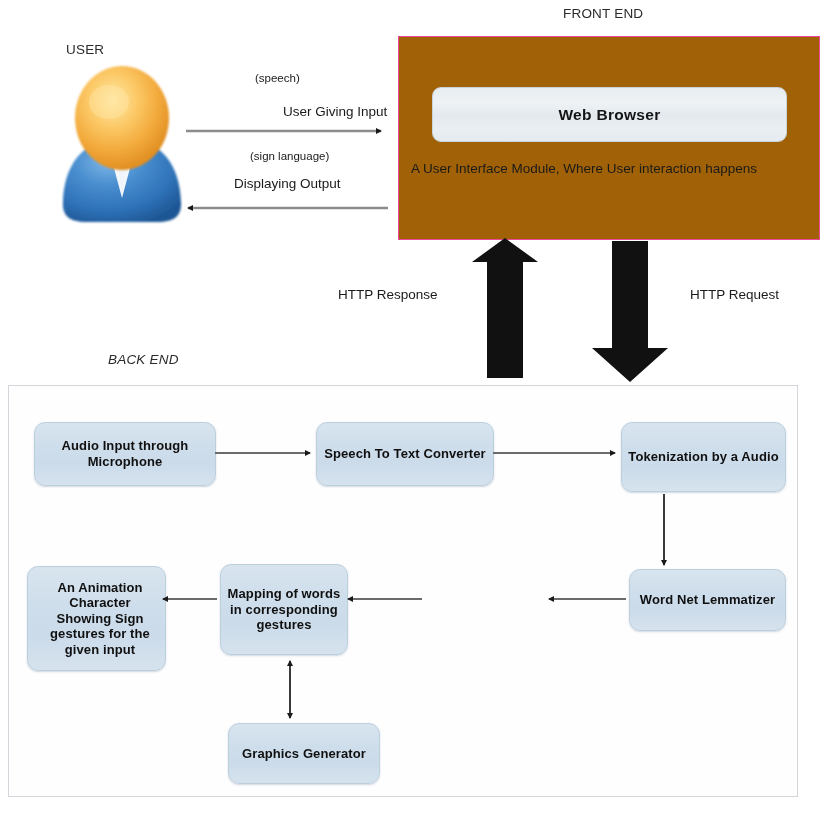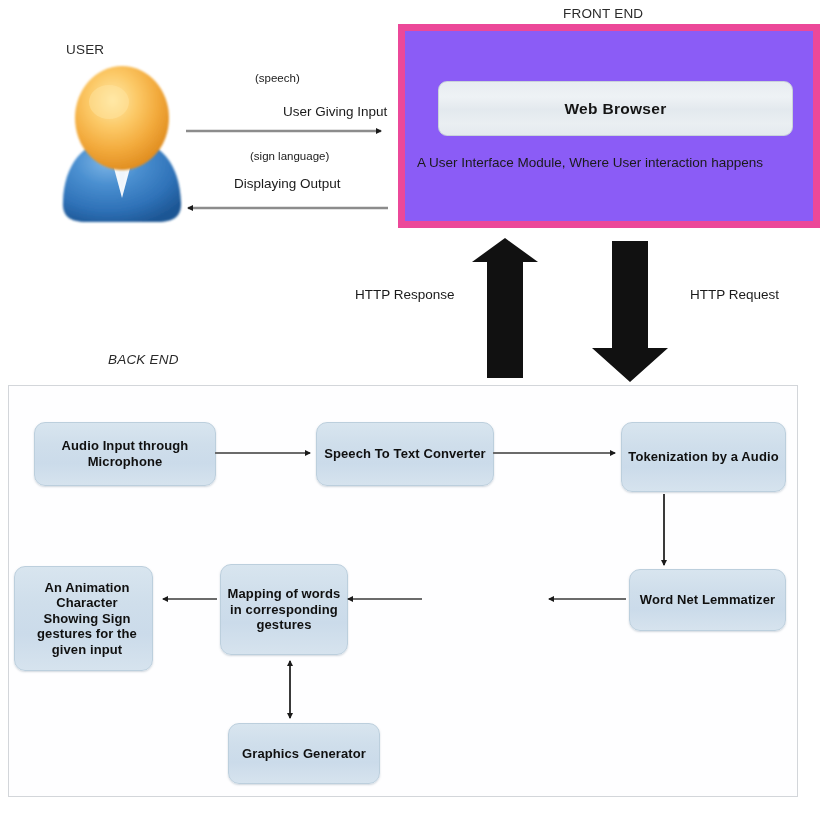--- a/index.html
+++ b/index.html
@@ -35,24 +35,24 @@
     color: #1a1a1a;
     white-space: nowrap;
   }
   .edge-label.small {
     font-size: 11.5px;
   }
 
   
   #frontend-panel {
     position: absolute;
-    left: 398px; top: 24px;
+    left: 398px; top: 36px;
     width: 422px; height: 204px;
-    background: #8b5cf6;
-    border: 7px solid #ec4899;
+    background: #a16207;
+    border: 1px solid #ec4899;
     box-sizing: border-box;
   }
   #web-browser-box {
     position: absolute;
     left: 33px; top: 50px;
     width: 355px; height: 55px;
     border-radius: 9px;
     box-sizing: border-box;
     border: 1px solid #c9d3da;
     background: linear-gradient(to bottom,
@@ -176,21 +176,21 @@
       <ellipse cx="57" cy="40" rx="20" ry="17" fill="#ffe6a3" opacity="0.45"></ellipse>
     </svg>
   </div>
 
   <div class="edge-label small" style="left:255px; top:72px;">(speech)</div>
   <div class="edge-label" style="left:235px; top:104px;margin-left:48px;">User Giving Input</div>
 
   <div class="edge-label small" style="left:250px; top:150px;">(sign language)</div>
   <div class="edge-label" style="left:234px; top:176px;">Displaying Output</div>
 
-  <div class="edge-label" style="left:338px; top:287px;margin-left:17px;">HTTP Response</div>
+  <div class="edge-label" style="left:338px; top:287px;">HTTP Response</div>
   <div class="edge-label" style="left:690px; top:287px;">HTTP Request</div>
 
   <div id="frontend-panel">
     <div id="web-browser-box">
       <span id="web-browser-label">Web Browser</span>
     </div>
     <div id="frontend-desc">A User Interface Module, Where User interaction happens</div>
   </div>
 
   <div id="backend-panel">
@@ -209,21 +209,21 @@
 
     <div class="pbox" style="left:620px; top:183px; width:157px; height:62px;">
       <span>Word Net Lemmatizer</span>
     </div>
 
 
     <div class="pbox" style="left:211px; top:178px; width:128px; height:91px;">
       <span>Mapping of words in corresponding gestures</span>
     </div>
 
-    <div class="pbox" style="left:5px; top:180px; width:139px; height:105px;padding-left:13px;">
+    <div class="pbox" style="left:18px; top:180px; width:139px; height:105px;padding-left:13px;">
       <span>An Animation Character Showing Sign gestures for the given input</span>
     </div>
 
     <div class="pbox" style="left:219px; top:337px; width:152px; height:61px;">
       <span>Graphics Generator</span>
     </div>
 
   </div>
 
   <svg id="connectors" viewBox="0 0 821 815" xmlns="http://www.w3.org/2000/svg">

